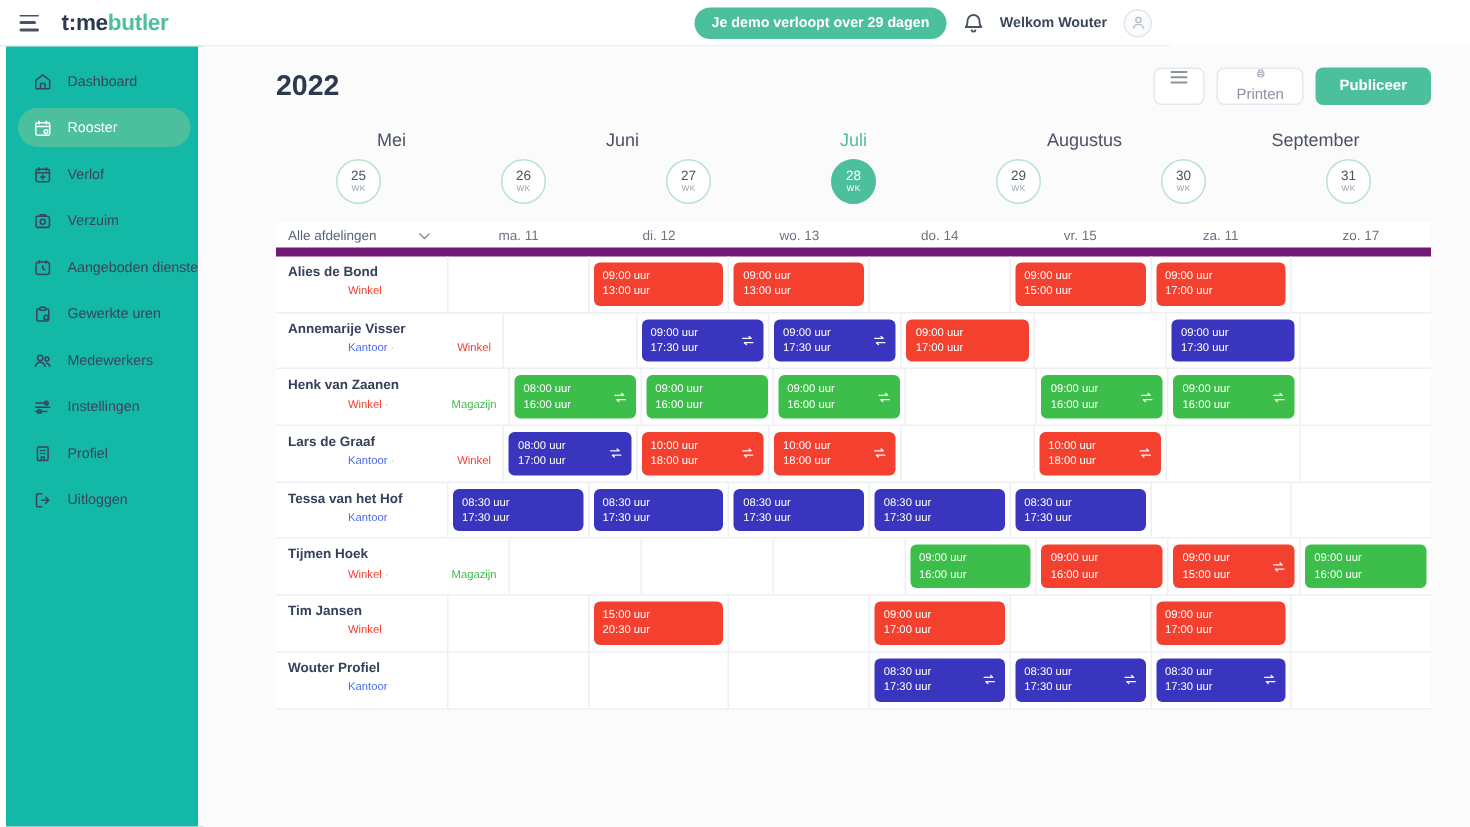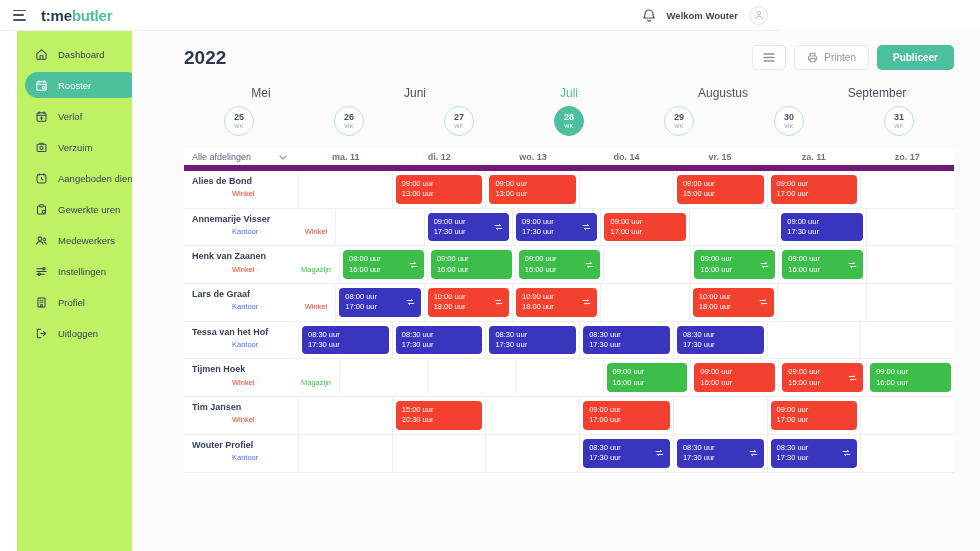--- a/index.html
+++ b/index.html
@@ -41,22 +41,22 @@
   .bell { width: 14px; height: 15px; cursor: pointer; position: relative; }
   .welcome { font-size: 9.5px; font-weight: bold; color: #3b4559; white-space: nowrap; }
   .avatar {
     width: 19px; height: 19px; border-radius: 50%;
     border: 1px solid #e2e5ea; background: #fafbfc;
     display: flex; align-items: center; justify-content: center; cursor: pointer;
   }
 
   
   .sidebar {
-    position: absolute; left: 17px; top: 31px; width: 132px; height: 520px;
-    background: #bef264; border-right: 1px solid #eceef2;
+    position: absolute; left: 4px; top: 31px; width: 132px; height: 520px;
+    background: #14b8a6; border-right: 1px solid #eceef2;
     padding-top: 10px;
   }
   .nav-item {
     display: flex; align-items: center; height: 26px; margin: 0 8px 5px 8px;
     padding-left: 9px; border-radius: 14px; cursor: pointer;
     color: #3b4559;
   }
   .nav-item + .nav-item { margin-top: 5px; }
   .nav-item.active { background: #4cbf9c; color: #ffffff; }
   .nav-icon { width: 15px; height: 15px; flex: 0 0 15px; display: flex; align-items: center; justify-content: center; }
@@ -68,21 +68,21 @@
     background: #fbfbfc;
   }
   .main-head {
     display: flex; align-items: center; padding: 14px 26px 0 52px;
   }
   .year { font-size: 19px; font-weight: bold; color: #2d3a4e; }
   .head-actions { margin-left: auto; display: flex; align-items: center; gap: 8px; }
   .btn-ghost {
     height: 25px; border: 1px solid #e4e7eb; background: #fff; border-radius: 5px;
     display: flex; align-items: center; gap: 6px; padding: 0 12px;
-    font-size: 10px; color: #8b93a1; cursor: pointer;
+    font-size: 10px; color: #8b93a1; cursor: pointer; flex-direction: column;
   }
   .btn-icon-only { padding: 0 10px; }
   .btn-primary {
     height: 25px; background: #4cbf9c; color: #fff; border-radius: 5px;
     display: flex; align-items: center; padding: 0 16px;
     font-size: 10px; font-weight: bold; cursor: pointer;
   }
 
   
   .calendar { padding: 0 26px 0 52px; }
@@ -92,21 +92,21 @@
 
   .week-row { display: flex; margin-top: 6px; }
   .week-cell { flex: 1 1 0; display: flex; justify-content: center; }
   .week-badge {
     width: 30px; height: 30px; border-radius: 50%;
     border: 1px solid #b8e3d4; background: #fff;
     display: flex; flex-direction: column; align-items: center; justify-content: center;
     cursor: pointer;
   }
   .week-badge.current { background: #4cbf9c; border-color: #4cbf9c; }
-  .week-num { font-size: 9px; font-weight: bold; color: #4a5262; line-height: 1; }
+  .week-num { font-size: 9px; font-weight: normal; color: #4a5262; line-height: 1; }
   .week-lbl { font-size: 5.5px; color: #9aa3b0; line-height: 1; margin-top: 2px; letter-spacing: .3px;}
   .week-badge.current .week-num, .week-badge.current .week-lbl { color: #fff; }
 
   
   .grid { margin-top: 12px; background: #fff; }
   .grid-head {
     display: flex; height: 23px; align-items: center;
     border-bottom: 6px solid #701a75;
   }
   .gh-name {
@@ -158,20 +158,21 @@
 <div class="topbar">
   <div class="hamburger">
     <i></i>
       <i></i>
       <i></i>
   </div>
   <div class="logo">
     <span class="l1">t:me</span><span class="l2">butler</span>
   </div>
   <div class="topbar-right">
+    <div class="demo-pill">Je demo verloopt over 29 dagen</div>
     <div class="bell">
       <svg width="14" height="15" viewBox="0 0 14 15" fill="none" stroke="#4a5262" stroke-width="1.2">
         <path d="M3 6a4 4 0 018 0c0 3 1.2 4 1.2 4H1.8S3 9 3 6z" stroke-linejoin="round"></path>
         <path d="M5.7 12.2a1.4 1.4 0 002.6 0" stroke-linecap="round"></path>
       </svg>
     </div>
     <div class="welcome">Welkom Wouter</div>
     <div class="avatar">
       <svg width="10" height="10" viewBox="0 0 12 12" fill="none" stroke="#b6bcc6" stroke-width="1.1">
         <circle cx="6" cy="4" r="2.1"></circle>
@@ -359,21 +360,21 @@
     <div class="grid">
       <div class="grid-head">
         <div class="gh-name">
           <span>Alle afdelingen</span>
           <span class="chev">
             <svg width="8" height="5" viewBox="0 0 8 5" fill="none" stroke="#8b93a1" stroke-width="1.1" stroke-linecap="round" stroke-linejoin="round">
                 <path d="M1 1l3 3 3-3"></path>
               </svg>
           </span>
         </div>
-        <div id="day-head" style="display:flex;flex:1 1 0;font-weight:bold;">
+        <div id="day-head" style="display:flex;flex:1 1 0;">
             <div class="gh-day">ma. 11</div>
             <div class="gh-day">di. 12</div>
             <div class="gh-day">wo. 13</div>
             <div class="gh-day">do. 14</div>
             <div class="gh-day">vr. 15</div>
             <div class="gh-day">za. 11</div>
             <div class="gh-day">zo. 17</div>
           </div>
       </div>
       <div id="grid-body">

